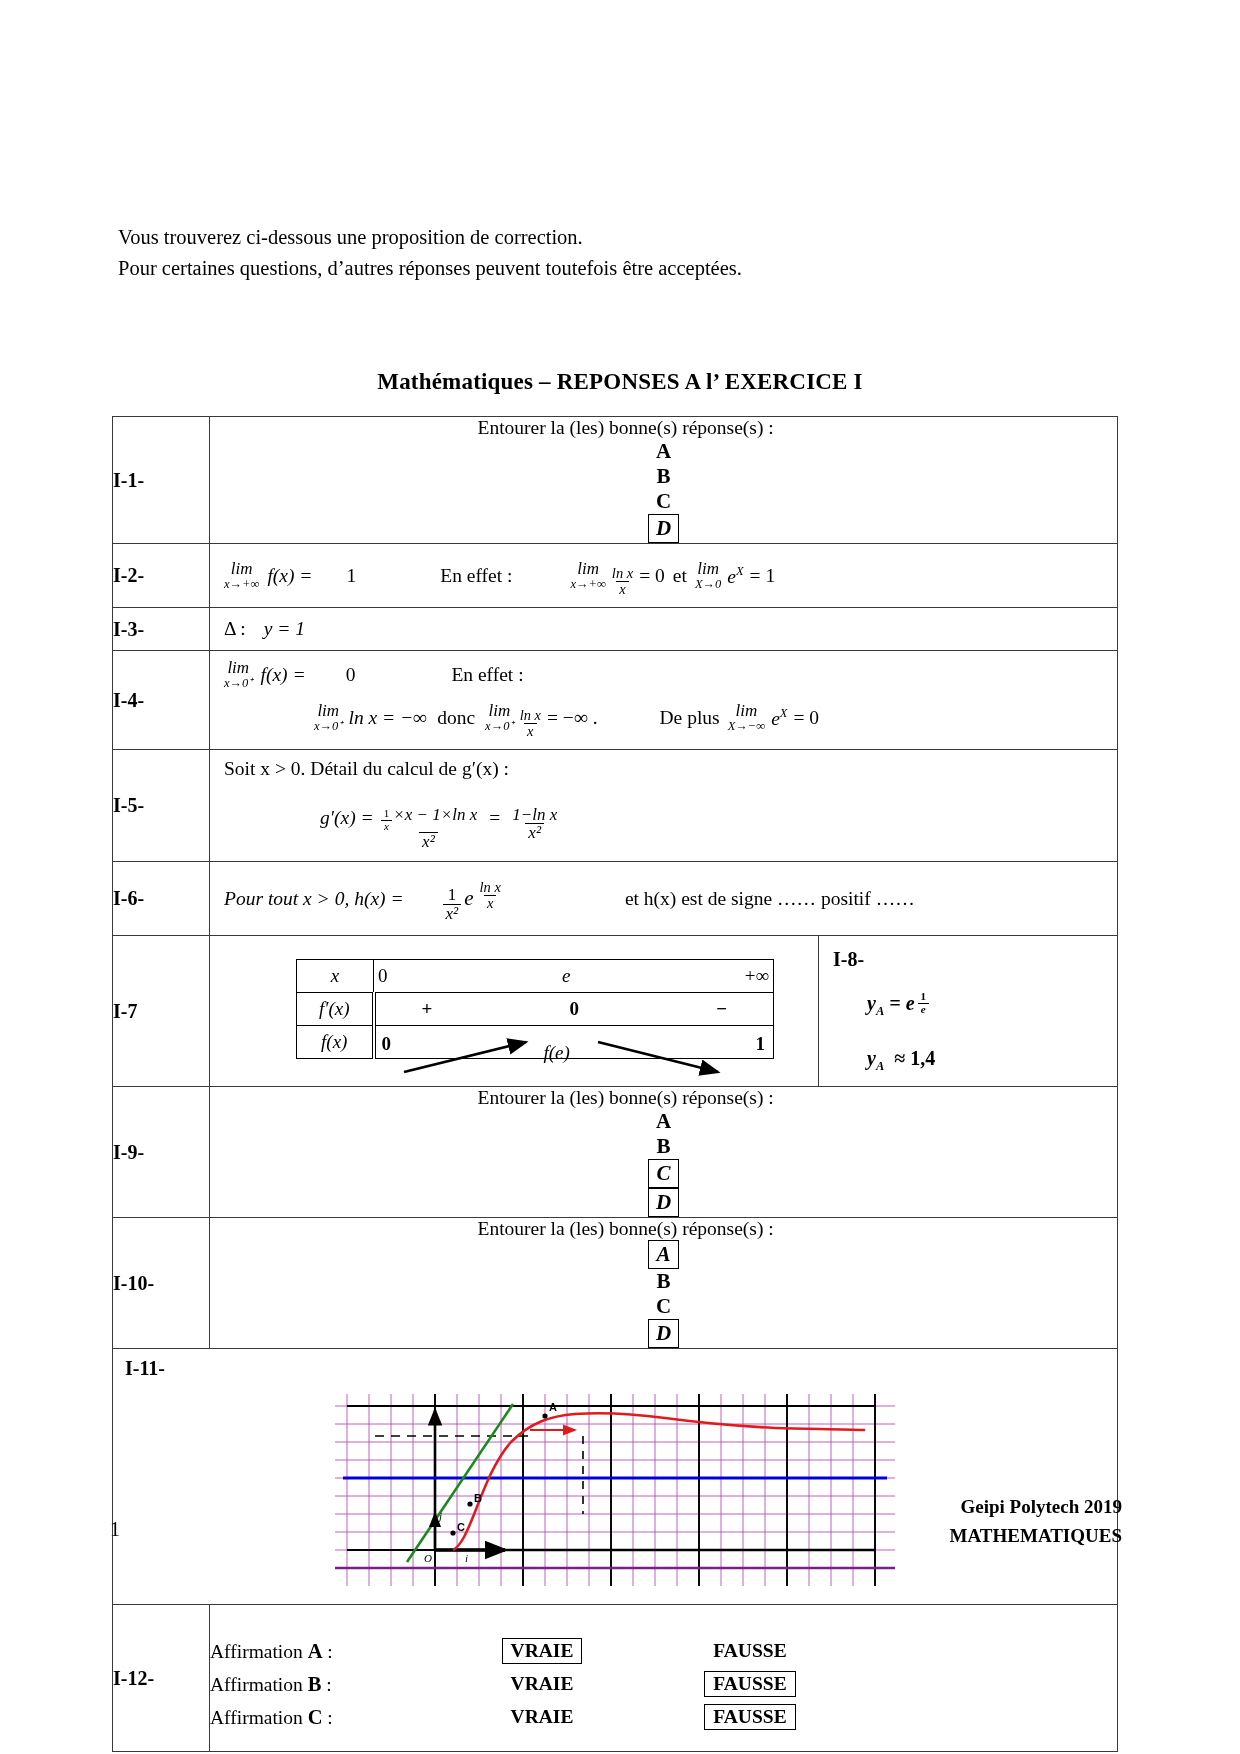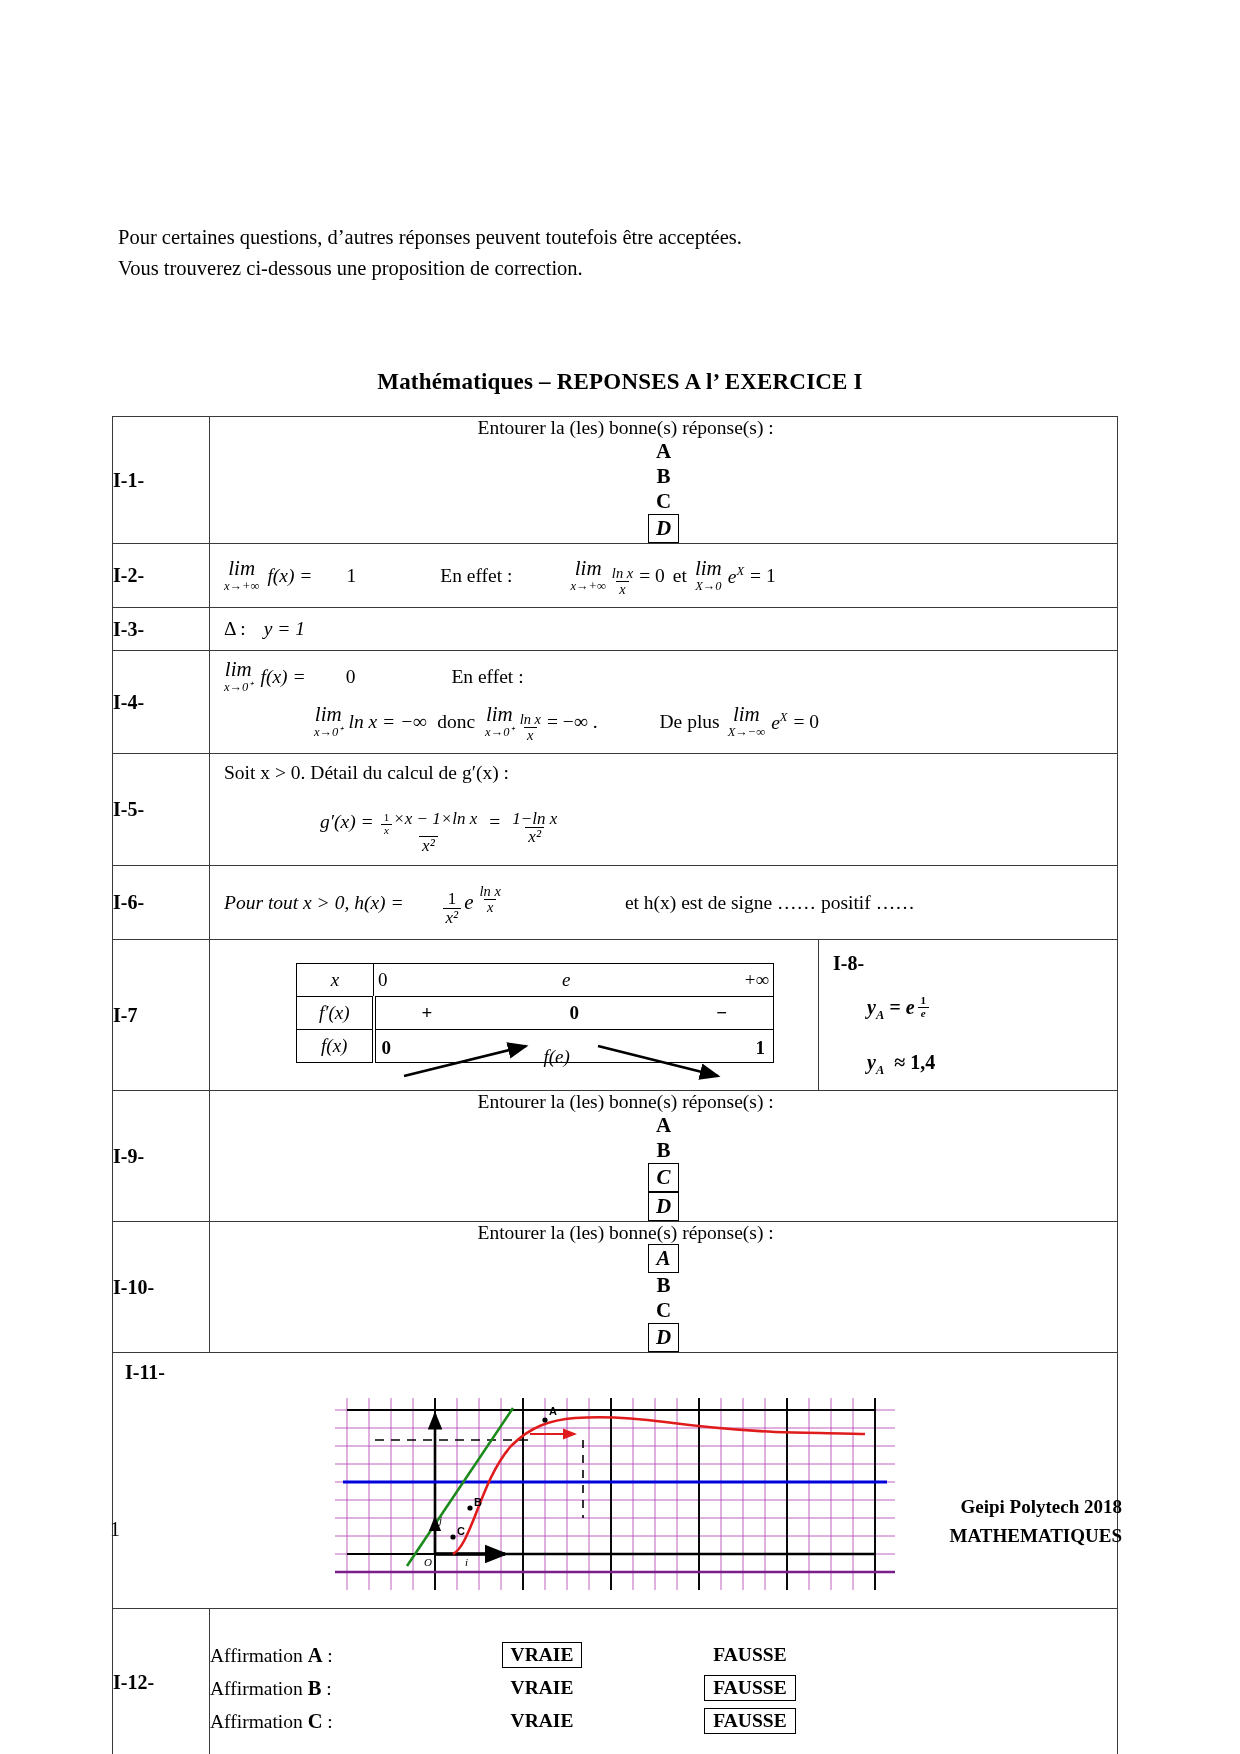--- a/index.html
+++ b/index.html
@@ -31,21 +31,21 @@
   }
   .tag.mid{vertical-align:middle;padding-top:0;}
   .body-cell{padding:8px 10px 8px 0;font-size:19.5px;}
 
   
   .mi{font-family:"Liberation Serif",serif;font-style:italic;}
   .mn{font-family:"Liberation Serif",serif;}
   .bold{font-weight:bold;}
   .row-inline{display:flex;align-items:center;}
   .lim{display:inline-flex;flex-direction:column;align-items:center;vertical-align:middle;line-height:1;}
-  .lim .op{font-size:21px;font-family:Liberation Serif, serif;}
+  .lim .op{font-size:17px;font-family:Liberation Serif, serif;}
   .lim .sub{font-size:12.5px;font-style:italic;margin-top:1px;}
   .frac{display:inline-flex;flex-direction:column;align-items:center;vertical-align:middle;line-height:1.05;margin:0 3px;}
   .frac .num{font-size:14.5px;padding:0 3px;margin-top:12px;}
   .frac .den{font-size:14.5px;border-top:1.1px solid #000;padding:0 3px;}
   .frac.big .num,.frac.big .den{font-size:17px;}
   .sup{font-size:12.5px;vertical-align:super;}
   .sub2{font-size:12.5px;vertical-align:sub;}
 
   
   .qcm{display:flex;align-items:center;font-size:19.5px;flex-direction:column;}
@@ -88,22 +88,22 @@
   .footer-right{
     position:absolute;right:118px;top:1492px;text-align:right;
     font-size:19px;line-height:29px;font-weight:bold;
   }
   .footer-page{position:absolute;left:110px;top:1518px;font-size:20px;}
 </style>
 </head>
 <body>
 
 <div class="intro">
+  <div>Vous trouverez ci-dessous une proposition de correction.</div>
   <div>Pour certaines questions, d’autres réponses peuvent toutefois être acceptées.</div>
-  <div>Vous trouverez ci-dessous une proposition de correction.</div>
 </div>
 
 <div class="doc-title">Mathématiques – REPONSES A l’ EXERCICE  I</div>
 
 <table class="sheet">
 
   <tbody>
       <tr>
     <td class="tag mid">I-1-</td>
     <td class="body-cell">
@@ -456,16 +456,16 @@
         <span class="lbl"><span>Affirmation</span> <b>C</b> <span>:</span></span>
         <span class="ans"><span>VRAIE</span></span>
         <span class="ans"><span class="boxed">FAUSSE</span></span>
       </div>
     </td>
   </tr>
 </tbody>
   </table>
 
 <div class="footer-right">
-  <div>Geipi Polytech 2018</div>
+  <div>Geipi Polytech 2019</div>
   <div>MATHEMATIQUES</div>
 </div>
 <div class="footer-page">1</div>
 
 </body></html>

